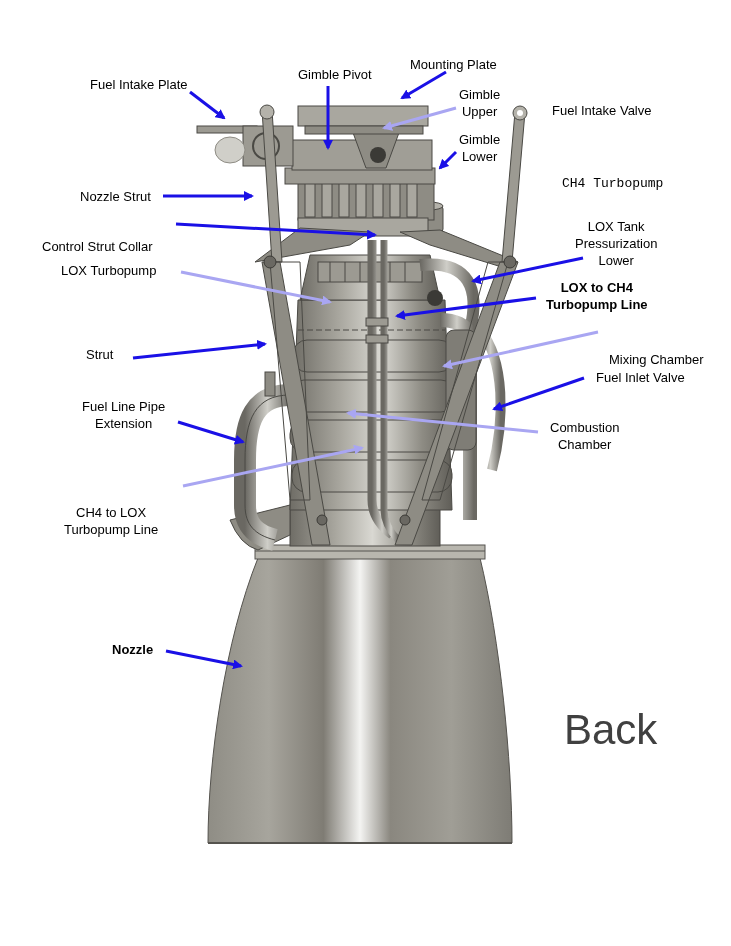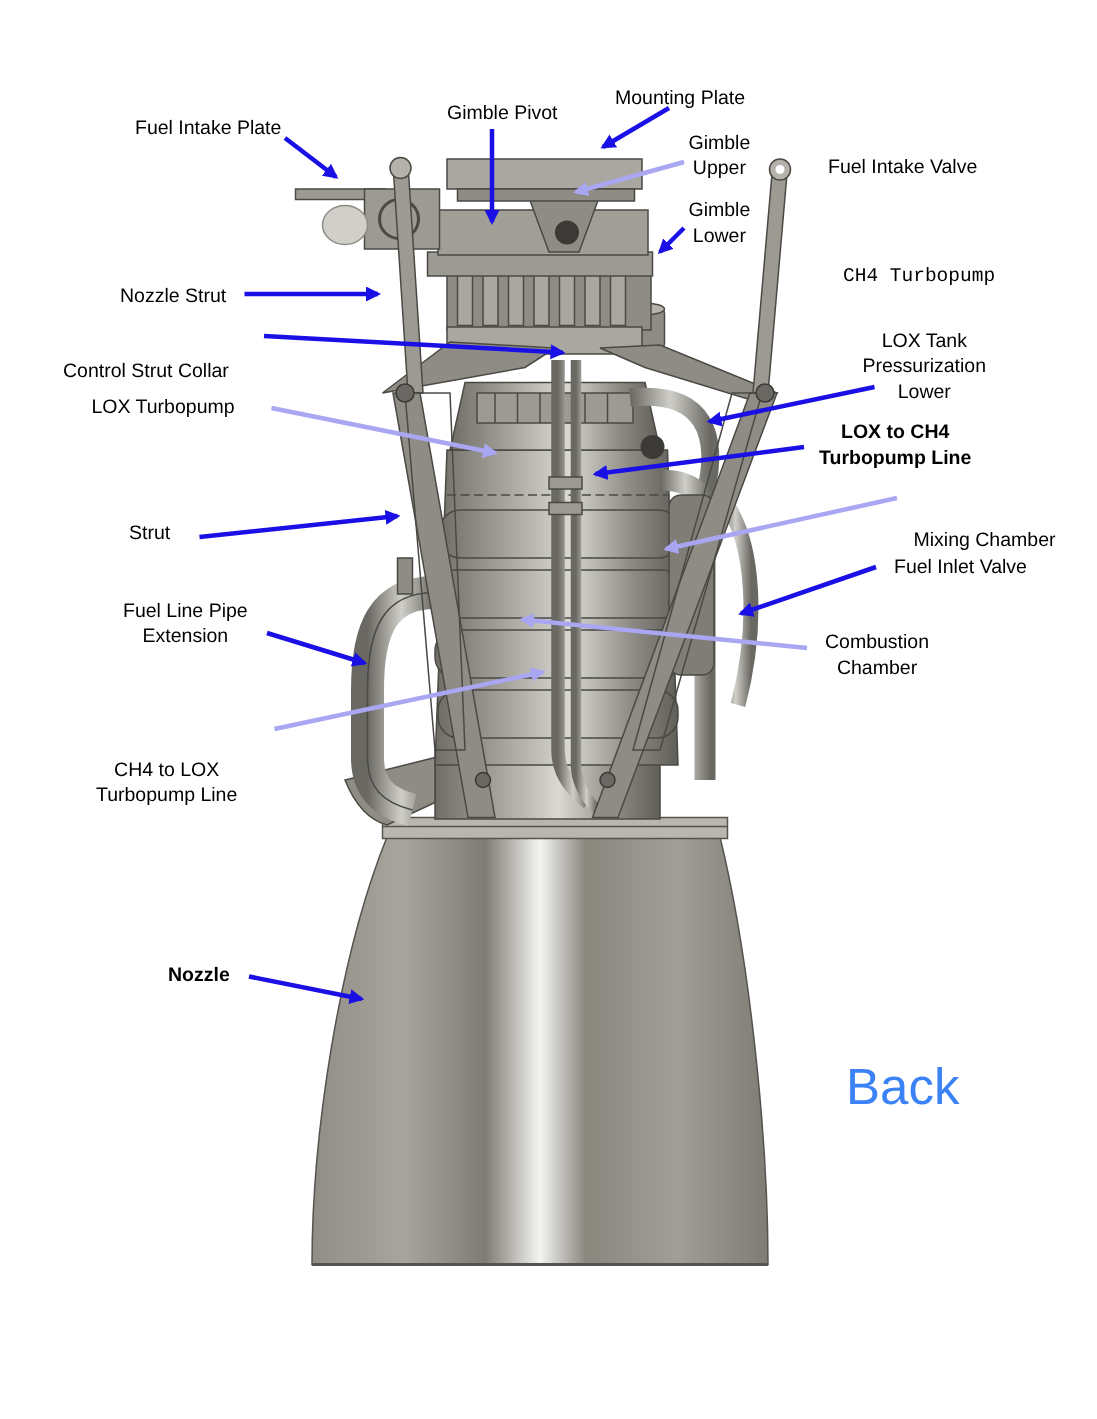--- a/index.html
+++ b/index.html
@@ -1,18 +1,18 @@
 <!DOCTYPE html>
 <html><head>
 <meta charset="utf-8">
 <style>
   html,body{margin:0;padding:0;background:#ffffff;}
   body{width:731px;height:946px;position:relative;overflow:hidden;font-family:"Liberation Sans",sans-serif;}
   .lbl{position:absolute;font-size:13px;color:#000;line-height:17px;text-align:center;white-space:nowrap;}
-  .big{position:absolute;font-size:34px;color:#3b82f6;font-family:"Liberation Sans",sans-serif;}
+  .big{position:absolute;font-size:42px;color:#404040;font-family:"Liberation Sans",sans-serif;}
   svg{position:absolute;left:0;top:0;}
 </style>
 </head>
 <body>
 
 <svg width="731" height="946" viewBox="0 0 731 946">
   <defs>
     <linearGradient id="nozzleGrad" x1="0" x2="1" y1="0" y2="0">
       <stop offset="0" stop-color="#8f8d85"></stop>
       <stop offset="0.2" stop-color="#a7a59d"></stop>

